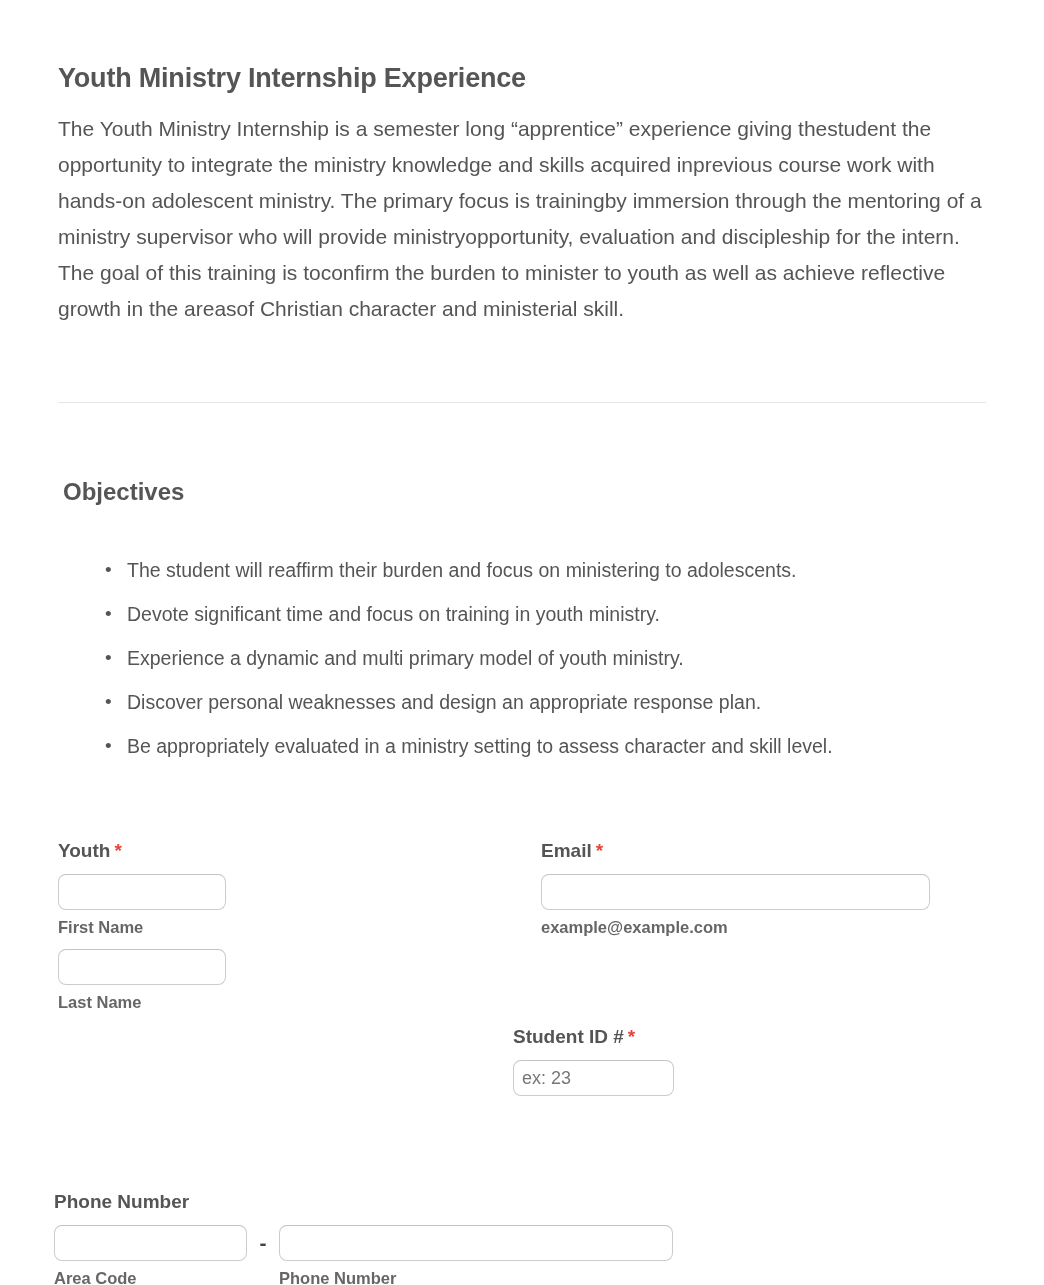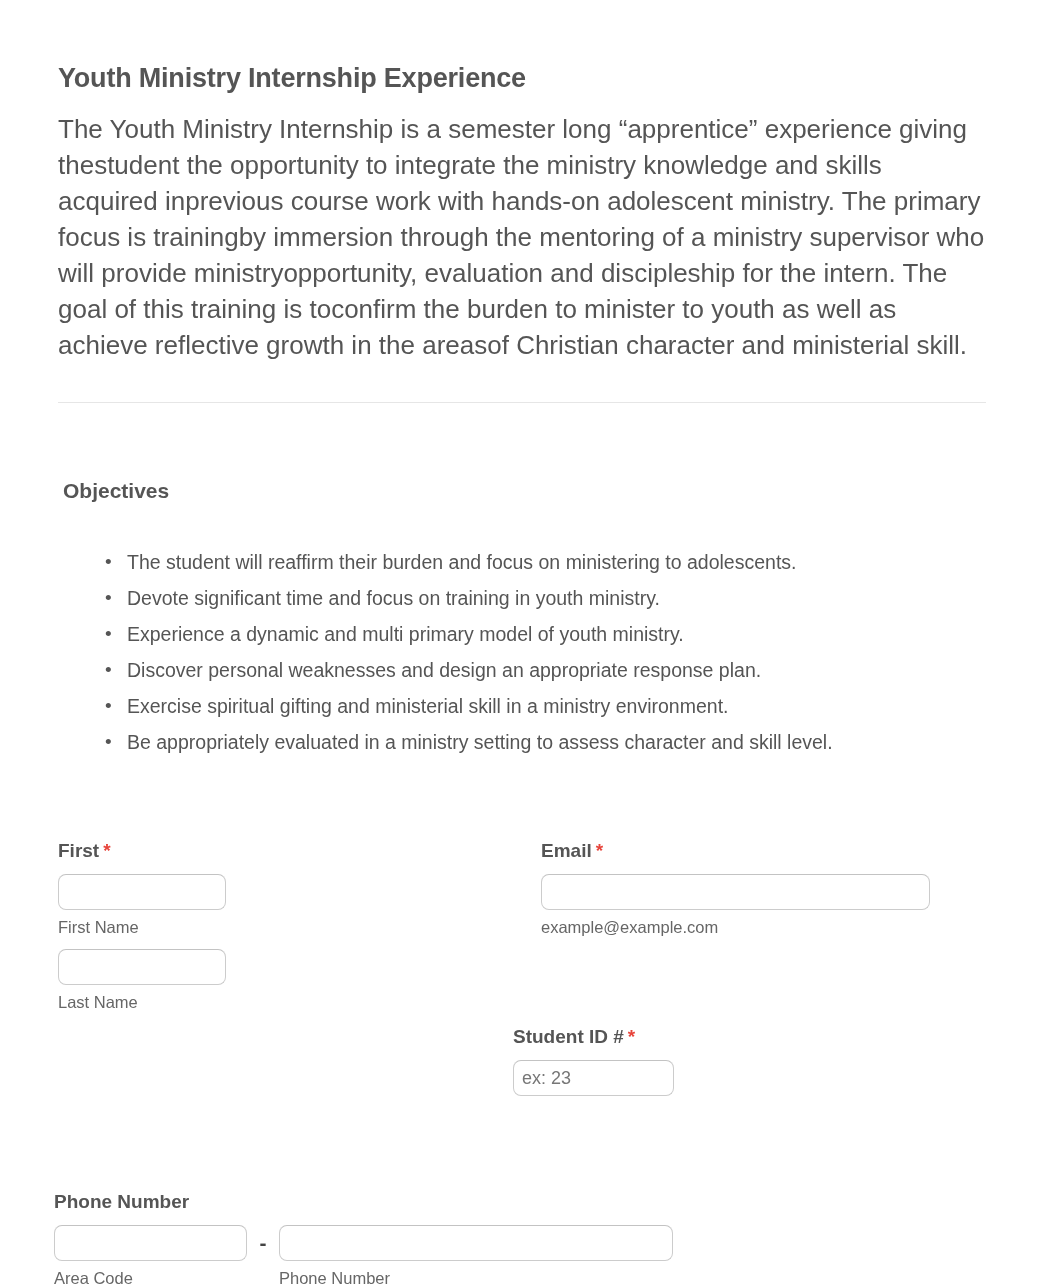--- a/index.html
+++ b/index.html
@@ -35,21 +35,21 @@
     letter-spacing: -0.2px;
     line-height: 1.2;
   }
 
   .form-intro {
     position: absolute;
     left: 58px;
     top: 111px;
     width: 930px;
     margin: 0;
-    font-size: 26px;
+    font-size: 21px;
     line-height: 36px;
     color: #555555;
     font-weight: normal;
   }
 
   
   .divider {
     position: absolute;
     left: 58px;
     top: 402px;
@@ -57,41 +57,42 @@
     height: 1px;
     background: #e6e6e6;
   }
 
   
   .objectives-heading {
     position: absolute;
     left: 63px;
     top: 478px;
     margin: 0;
-    font-size: 21px;
+    font-size: 24px;
     font-weight: bold;
     color: #555555;
     line-height: 1.2;
   }
 
   .objectives-list {
     position: absolute;
     left: 93px;
     top: 544px;
     width: 900px;
     margin: 0;
     padding: 0 0 0 34px;
     list-style: none;
   }
   .objectives-list li {
     position: relative;
     font-size: 19.5px;
     line-height: 36px;
     color: #555555;
     padding-left: 0;
+    margin-top: 8px;
   }
   .objectives-list li::before {
     content: "\2022";
     position: absolute;
     left: -22px;
     top: 0;
     font-size: 19px;
     color: #555555;
     line-height: 36px;
   }
@@ -134,21 +135,21 @@
     color: #777777;
     opacity: 1;
   }
 
   .sub-label {
     display: block;
     font-size: 16.5px;
     color: #666666;
     line-height: 20px;
     margin-top: 7px;
-    font-weight: normal;
+    font-weight: bold;
   }
 
   
   #field-name { left: 58px; top: 840px; width: 440px; }
   #field-name .txt-input { width: 168px; }
   #name-last-wrap { margin-top: 12px; }
 
   
   #field-email { left: 541px; top: 840px; width: 420px; }
   #field-email .txt-input { width: 389px; }
@@ -190,27 +191,26 @@
 
   <div class="divider"></div>
 
   <h2 class="objectives-heading">Objectives</h2>
 
   <ul class="objectives-list">
     <li>The student will reaffirm their burden and focus on ministering to adolescents.</li>
     <li>Devote significant time and focus on training in youth ministry.</li>
     <li>Experience a dynamic and multi primary model of youth ministry.</li>
     <li>Discover personal weaknesses and design an appropriate response plan.</li>
-    <li>Exercise spiritual gifting and ministerial skill in a ministry environment.</li>
     <li>Be appropriately evaluated in a ministry setting to assess character and skill level.</li>
   </ul>
 
   <div class="field" id="field-name">
     <span class="field-label">
-      <span>First</span><span class="req">*</span>
+      <span>Youth</span><span class="req">*</span>
     </span>
     <div>
       <input class="txt-input" type="text" placeholder="" style="">
       <span class="sub-label">First Name</span>
     </div>
     <div id="name-last-wrap">
       <input class="txt-input" type="text" placeholder="" style="">
       <span class="sub-label">Last Name</span>
     </div>
   </div>

